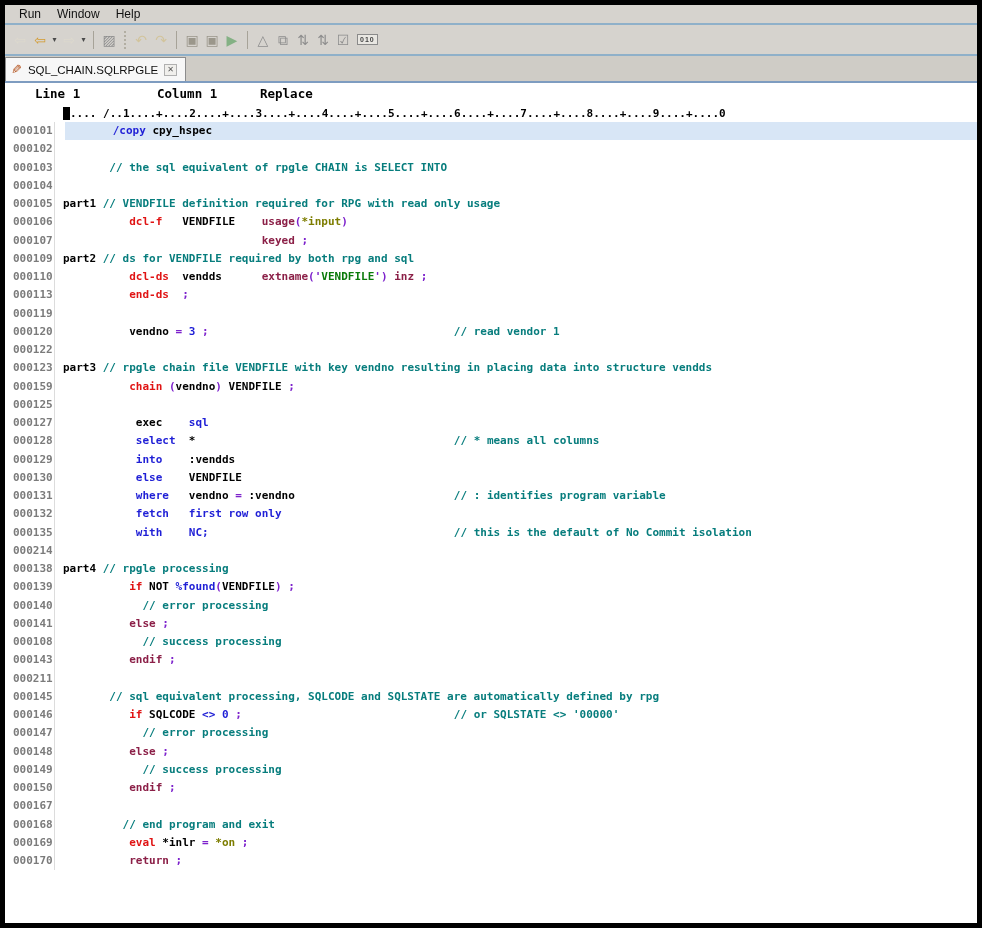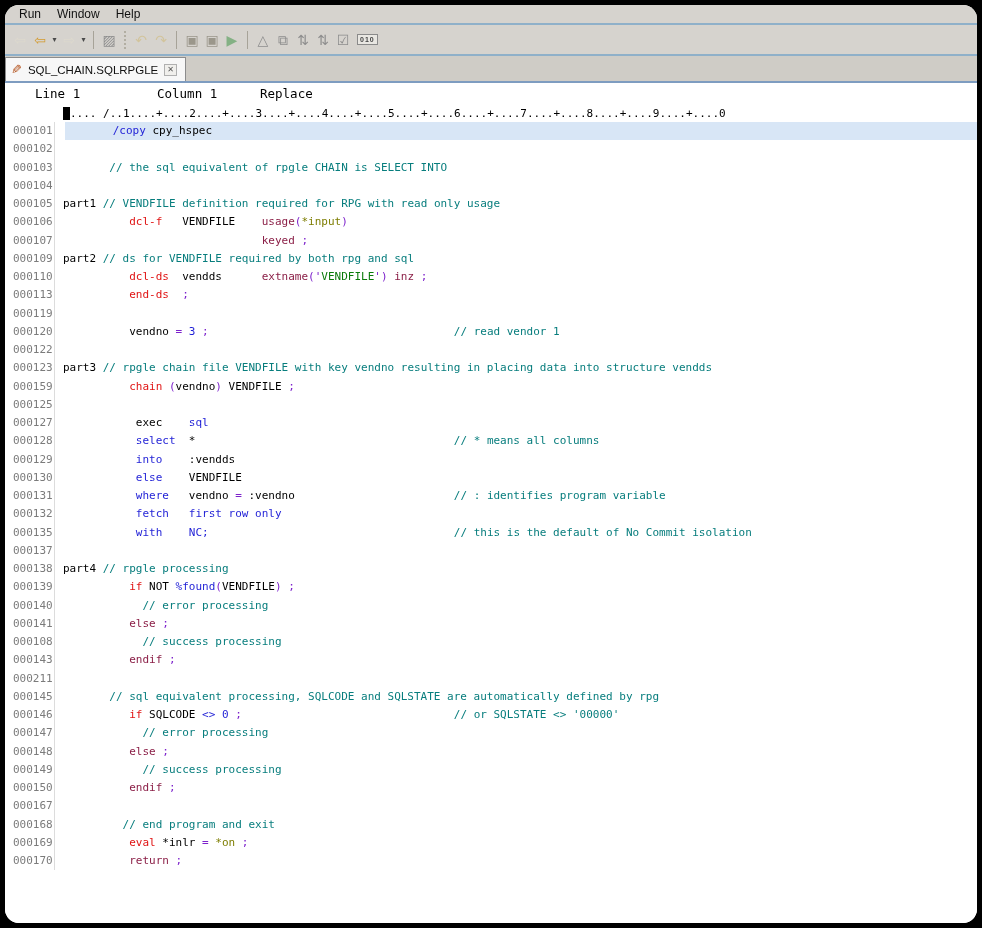--- a/index.html
+++ b/index.html
@@ -1,18 +1,18 @@
 <!DOCTYPE html>
 <html><head>
 <meta charset="utf-8">
 <style>
   html,body{margin:0;padding:0;background:#444;}
   .screen{width:982px;height:928px;background:#000;box-sizing:border-box;padding:5px;
           font-family:"Liberation Sans",sans-serif;}
-  .app{width:100%;height:100%;background:#ffffff;display:flex;flex-direction:column;overflow:hidden;border-radius:14px;}
+  .app{width:100%;height:100%;background:#ffffff;display:flex;flex-direction:column;overflow:hidden;}
 
   
   .menubar{height:18px;background:#d6d3ce;display:flex;align-items:center;
            padding-left:6px;border-bottom:2px solid #8fb0c9;font-size:12px;color:#111;}
   .menu-item{padding:0 8px;cursor:default;}
 
   
   .toolbar{height:29px;background:#d6d3ce;display:flex;align-items:center;
            padding-left:5px;border-bottom:2px solid #8fb0c9;}
   .tbicon{width:20px;text-align:center;font-size:14px;line-height:20px;}
@@ -24,21 +24,21 @@
 
   
   .tabstrip{height:25px;background:#cfccc6;display:flex;align-items:flex-end;border-bottom:2px solid #7e9cc0;}
   .tab{height:23px;background:#f7f7f7;border:1px solid #8c8c8c;border-bottom:none;
        display:flex;align-items:center;gap:6px;padding:0 8px 0 5px;font-size:11.5px;color:#111;}
   .pencil{color:#b04a12;font-size:13px;transform:scaleX(-1);display:inline-block;}
   .tabclose{font-size:8px;color:#555;border:1px solid #b0b0b0;padding:0 2px;line-height:10px;background:#f0efec;}
 
   
   .editor{flex:1;background:#fff;font-family:"DejaVu Sans Mono","Liberation Mono",monospace;
-          font-weight:normal;color:#000;overflow:hidden;}
+          font-weight:bold;color:#000;overflow:hidden;}
   .statusrow{height:21px;display:flex;align-items:center;padding-left:30px;font-size:12.5px;}
   .st{display:inline-block;}
   .st-line{width:122px;}
   .st-col{width:103px;}
   .ruler{height:18px;padding-left:50px;font-size:11px;display:flex;align-items:center;white-space:pre;}
   .ruler .rtxt{padding-left:0;}
   .cursor-block{display:inline-block;width:7px;height:13px;background:#000;margin-left:8px;}
 
   .coderows{font-size:11px;}
   .row{display:flex;height:18.25px;line-height:18.25px;}
@@ -185,21 +185,21 @@
           </div>
           <div class="row">
             <span class="gut">000132</span>
             <span class="codeln"><span style="color: rgb(0, 0, 0);">           </span><span style="color: rgb(31, 31, 214);">fetch</span><span style="color: rgb(0, 0, 0);">   </span><span style="color: rgb(31, 31, 214);">first row only</span></span>
           </div>
           <div class="row">
             <span class="gut">000135</span>
             <span class="codeln"><span style="color: rgb(0, 0, 0);">           </span><span style="color: rgb(31, 31, 214);">with</span><span style="color: rgb(0, 0, 0);">    </span><span style="color: rgb(31, 31, 214);">NC;</span><span style="color: rgb(0, 0, 0);">                                     </span><span style="color: rgb(7, 125, 125);">// this is the default of No Commit isolation</span></span>
           </div>
           <div class="row">
-            <span class="gut">000137</span>
+            <span class="gut">000214</span>
             <span class="codeln"></span>
           </div>
           <div class="row">
             <span class="gut">000138</span>
             <span class="codeln"><span style="color: rgb(0, 0, 0);">part4 </span><span style="color: rgb(7, 125, 125);">// rpgle processing</span></span>
           </div>
           <div class="row">
             <span class="gut">000139</span>
             <span class="codeln"><span style="color: rgb(0, 0, 0);">          </span><span style="color: rgb(224, 20, 20);">if</span><span style="color: rgb(0, 0, 0);"> NOT </span><span style="color: rgb(31, 31, 214);">%found</span><span style="color: rgb(125, 34, 204);">(</span><span style="color: rgb(0, 0, 0);">VENDFILE</span><span style="color: rgb(125, 34, 204);">)</span><span style="color: rgb(0, 0, 0);"> </span><span style="color: rgb(125, 34, 204);">;</span></span>
           </div>

